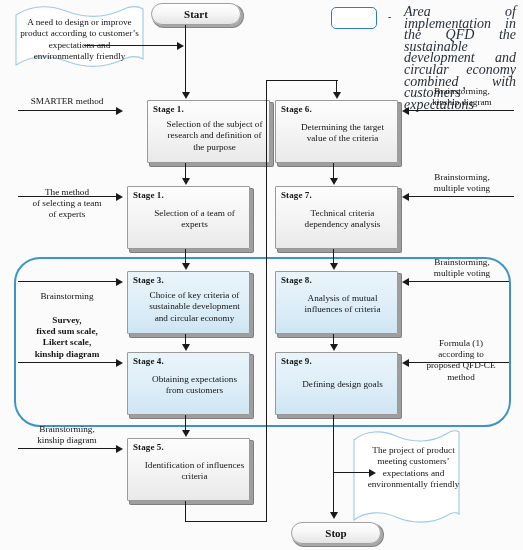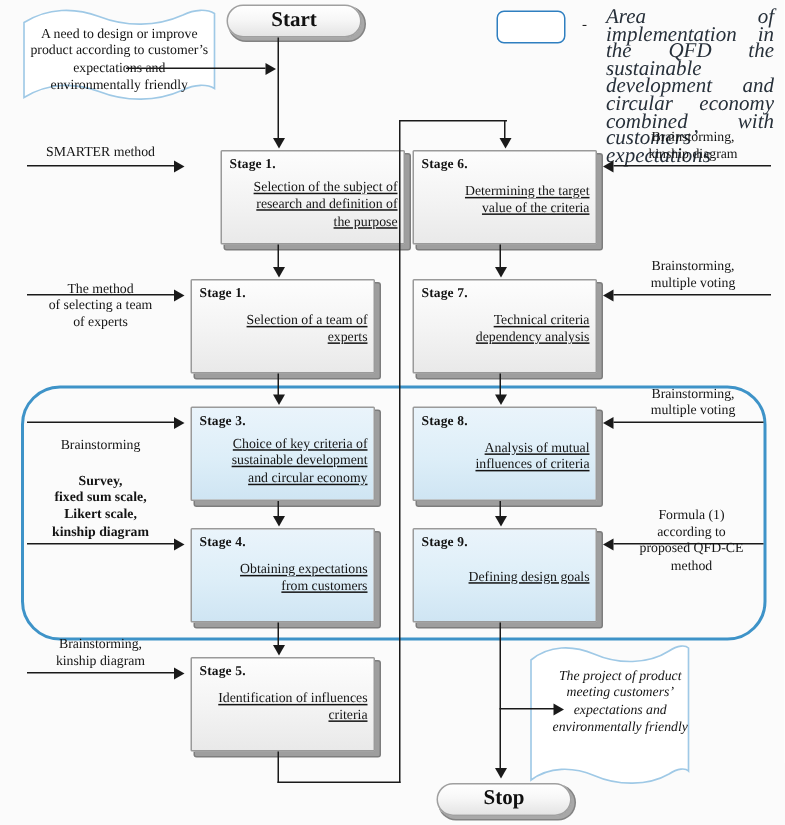--- a/index.html
+++ b/index.html
@@ -34,38 +34,37 @@
     font-weight:bold;
     color:#141414;
     letter-spacing:0.1px;
     white-space:nowrap;
   }
   .box .box-text{
     position:absolute;
     left:16px;right:4px;
     top:50%;
     transform:translateY(-42%);
-    text-align:right;
+    text-align:center;
     font-size:9.2px;
     line-height:11.6px;
     color:#141414;
-    text-decoration:underline;
   }
   .box.tall .box-text{transform:translateY(-36%);}
 
   
   .terminator{
     position:absolute;
     box-sizing:border-box;
     border:1px solid #a0a0a0;
     border-radius:999px;
     background:linear-gradient(180deg,#ffffff 0%, #f7f7f7 45%, #e4e4e4 100%);
     box-shadow:2px 2px 0 0 #a8a8a8, 2px 2px 0 1px #838383;
     display:flex;align-items:center;justify-content:center;
-    font-size:14px;font-weight:bold;color:#111;
+    font-size:11px;font-weight:bold;color:#111;
   }
 
   
   .doc{position:absolute;}
   .doc svg{position:absolute;inset:0;}
   .doc .doc-text{
     position:absolute;left:6px;right:6px;
     text-align:center;
     font-size:9.2px;line-height:11.4px;color:#141414;
   }
@@ -127,21 +126,21 @@
                L131,54 C126,51 118,51 110,55 C92,63 72,63 54,56 C38,50 20,50 4,60 Z" fill="#ffffff" stroke="#9fc9e6" stroke-width="1.1"></path>
     </svg>
     <div class="doc-text" style="top:12px;">A need to design or improve product according to customer’s expectations and environmentally friendly</div>
   </div>
 
   <div class="doc" style="left:350px; top:428px; width:113px; height:98px;">
     <svg viewBox="0 0 113 98" width="113" height="98" aria-hidden="true">
       <path d="M4,12 C16,2 32,2 46,8 C62,15 82,15 96,6 C102,2 107,2 109,4
                L109,86 C107,84 102,84 96,88 C82,96 62,96 46,89 C32,83 16,83 4,92 Z" fill="#ffffff" stroke="#9fc9e6" stroke-width="1.1"></path>
     </svg>
-    <div class="doc-text" style="top:17px; left:14px; right:0;font-style:italic;">The project of product meeting customers’ expectations and environmentally friendly</div>
+    <div class="doc-text" style="top:17px; left:14px; right:0;">The project of product meeting customers’ expectations and environmentally friendly</div>
   </div>
 
   <div class="terminator" style="left:151px; top:3px; width:90px; height:22px;">Start</div>
   <div class="terminator" style="left:291px; top:522px; width:90px; height:22px;">Stop</div>
 
   <div class="box tall" style="left:127px; top:100px; width:123px; height:63px;margin-left:20px;">
     <div class="stage-label">Stage 1.</div>
     <div class="box-text">Selection of the subject of research and definition of the purpose</div>
   </div>
 

